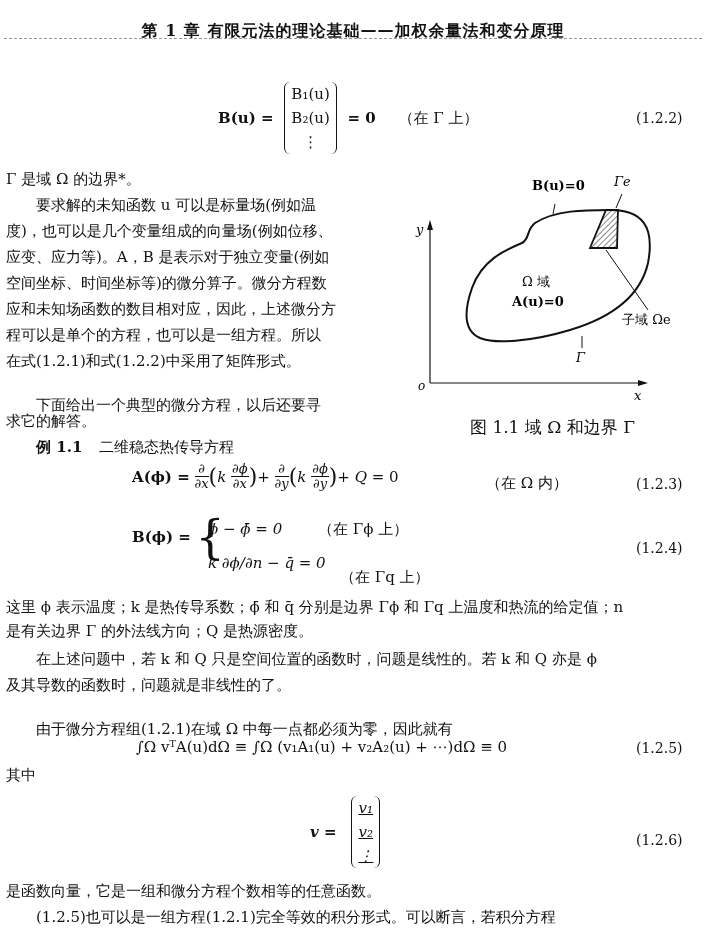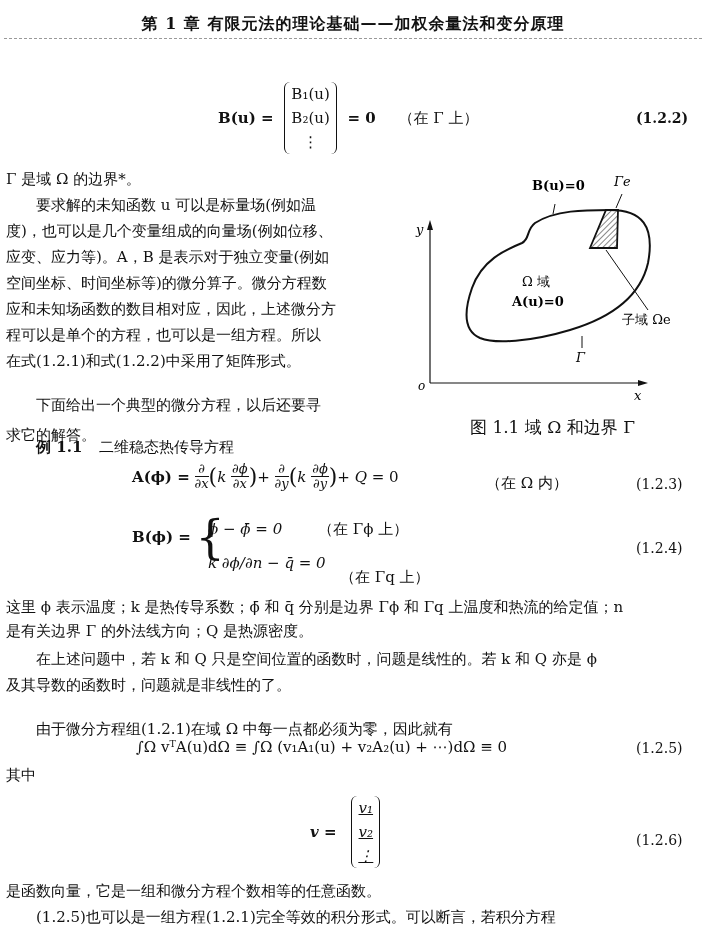--- a/index.html
+++ b/index.html
@@ -1,19 +1,19 @@
 <!DOCTYPE html>
 <html><head>
 <meta charset="utf-8">
 <style>
   html, body { margin:0; padding:0; background:#fff; }
   body { width:706px; height:937px; position:relative; overflow:hidden;
          font-family:"DejaVu Serif", serif; color:#111; font-size:15px; }
   .abs { position:absolute; white-space:nowrap; }
-  .hdr { top:14px; left:0; width:706px; text-align:center; font-size:16px; font-weight:bold; letter-spacing:1px; }
+  .hdr { top:21px; left:0; width:706px; text-align:center; font-size:16px; font-weight:bold; letter-spacing:1px; }
   .rule { top:38px; left:4px; width:698px; height:0; border-top:1px dashed #999; }
   .bold { font-weight:bold; }
   .it { font-style:italic; }
   .line { font-size:15px; line-height:15px; }
   .eqnum { font-size:14px; }
   .mat { display:inline-block; vertical-align:middle; border-left:1.5px solid #111; border-right:1.5px solid #111;
          border-radius:6px; padding:0 6px; text-align:center; line-height:24px; }
   .frac { display:inline-block; vertical-align:middle; text-align:center; font-size:13px; line-height:14px; }
   .frac .num { display:block; border-bottom:1px solid #111; padding:0 1px; }
   .frac .den { display:block; }
@@ -30,32 +30,32 @@
 <div class="abs" style="top:82px;left:218px;">
   <span class="bold" style="vertical-align:middle;">B(u) =</span>
   <span class="mat" style="margin:0 6px;">
     <div>B₁(u)</div>
     <div>B₂(u)</div>
     <div>⋮</div>
   </span>
   <span class="bold" style="vertical-align:middle;">= 0</span>
   <span style="vertical-align:middle;margin-left:18px;">（在 Γ 上）</span>
 </div>
-<div class="abs eqnum" style="top:110px;left:636px;font-weight:bold;">(1.2.2)</div>
+<div class="abs eqnum" style="top:110px;left:636px;">(1.2.2)</div>
 
 <div class="abs line" style="top:172px;left:6px;">Γ 是域 Ω 的边界*。</div>
 <div class="abs line" style="top:198px;left:6px;">　　要求解的未知函数 u 可以是标量场(例如温</div>
 <div class="abs line" style="top:224px;left:6px;">度)，也可以是几个变量组成的向量场(例如位移、</div>
 <div class="abs line" style="top:250px;left:6px;">应变、应力等)。A，B 是表示对于独立变量(例如</div>
 <div class="abs line" style="top:276px;left:6px;">空间坐标、时间坐标等)的微分算子。微分方程数</div>
 <div class="abs line" style="top:302px;left:6px;">应和未知场函数的数目相对应，因此，上述微分方</div>
 <div class="abs line" style="top:328px;left:6px;">程可以是单个的方程，也可以是一组方程。所以</div>
 <div class="abs line" style="top:354px;left:6px;">在式(1.2.1)和式(1.2.2)中采用了矩阵形式。</div>
 <div class="abs line" style="top:398px;left:6px;">　　下面给出一个典型的微分方程，以后还要寻</div>
-<div class="abs line" style="top:428px;left:6px;">求它的解答。</div>
+<div class="abs line" style="top:414px;left:6px;">求它的解答。</div>
 
 <div class="abs" style="top:168px;left:410px;width:296px;height:270px;">
   <svg width="296" height="250" viewBox="0 0 296 250">
     <defs>
       <pattern id="hatch" width="4" height="4" patternUnits="userSpaceOnUse" patternTransform="rotate(45)">
         <line x1="0" y1="0" x2="0" y2="4" stroke="#111" stroke-width="1"></line>
       </pattern>
     </defs>
 
     <line x1="20" y1="215" x2="20" y2="58" stroke="#111" stroke-width="1.2"></line>

